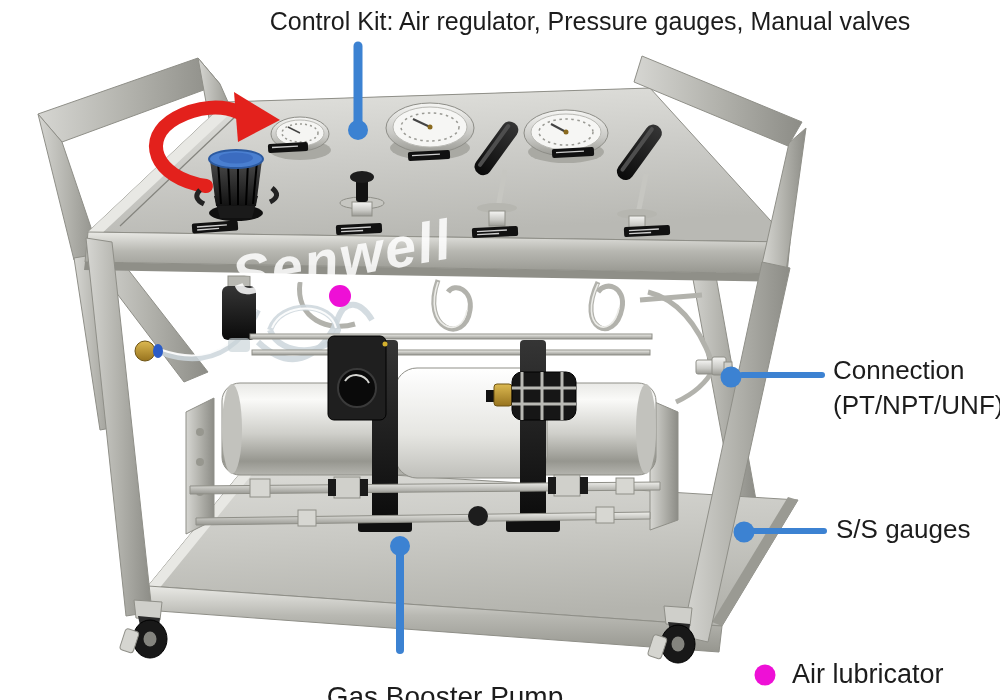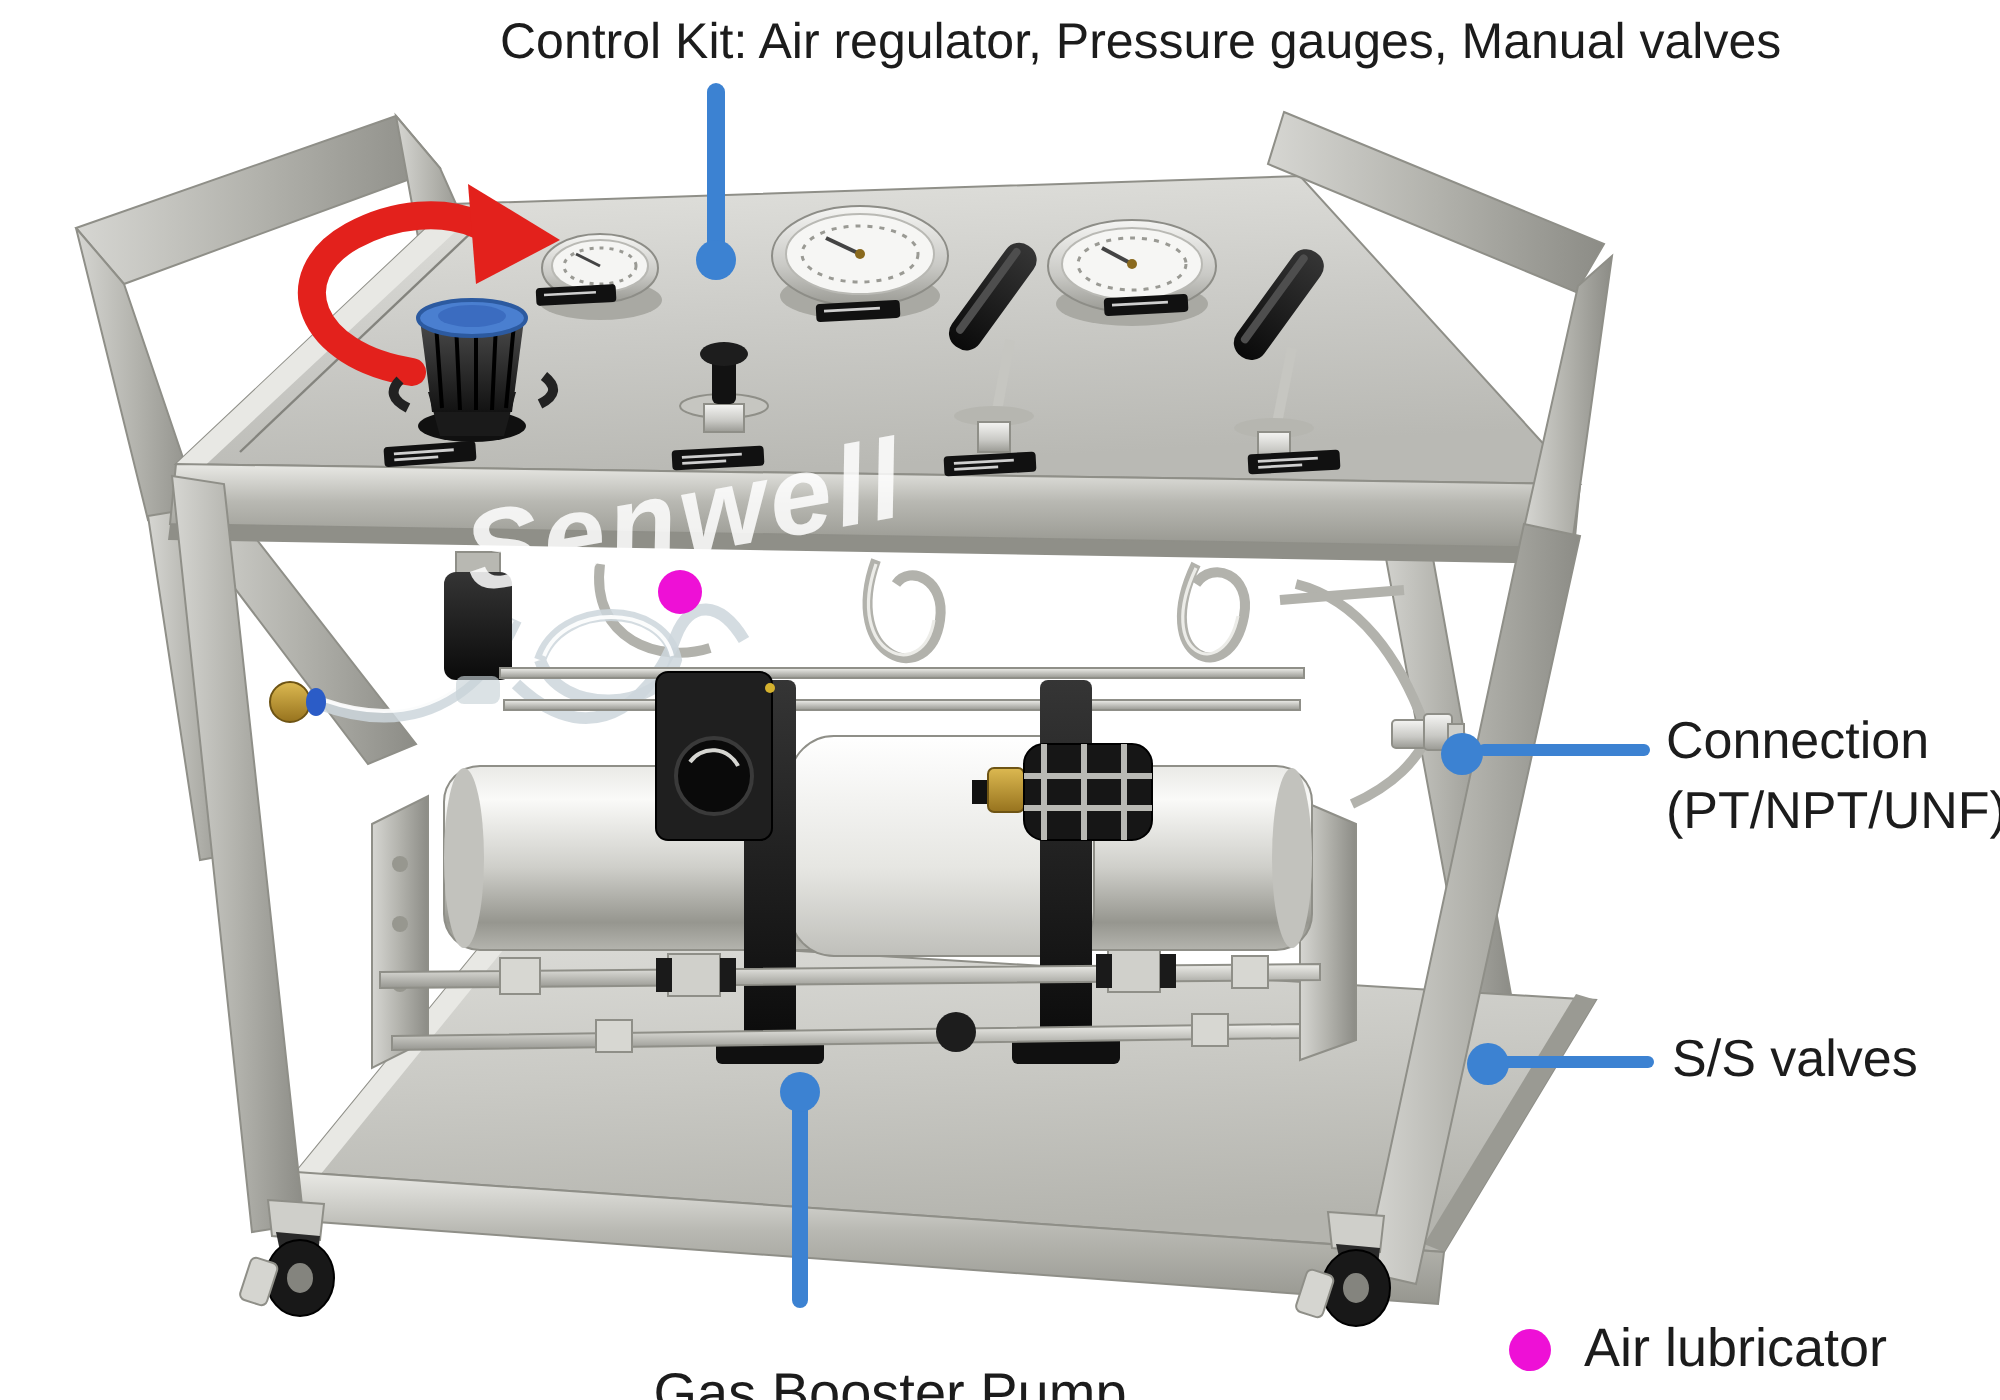--- a/index.html
+++ b/index.html
@@ -1,20 +1,20 @@
 <!DOCTYPE html>
 <html style="--c-callout-blue: #3c82d2; --c-marker-magenta: #ee10d6; --c-arrow-red: #e3211c; --c-label-text: #1c1c1c;"><head>
 <meta charset="utf-8">
 <style>
   html,body{margin:0;padding:0;background:#ffffff;}
   body{font-family:"Liberation Sans",sans-serif;}
   .stage{position:relative;width:1000px;height:700px;background:#ffffff;overflow:hidden;}
   .stage svg{position:absolute;left:0;top:0;}
   .label{position:absolute;color:var(--c-label-text,#1c1c1c);}
-  .title{left:250px;top:7px;width:680px;text-align:left;font-size:25px;white-space:nowrap;}
+  .title{left:250px;top:7px;width:680px;text-align:center;font-size:25px;white-space:nowrap;}
   .lbl-connection{left:833px;top:353px;font-size:26px;line-height:35px;}
   .lbl-ssframe{left:836px;top:512px;font-size:26px;line-height:35px;}
   .lbl-pump{left:300px;top:653px;width:290px;text-align:center;font-size:28px;white-space:nowrap;margin-top:28px;}
   .lbl-lube{left:792px;top:659px;font-size:27px;white-space:nowrap;}
   .callout-line{stroke:var(--c-callout-blue,#3c82d2);stroke-linecap:round;fill:none;}
   .callout-dot{fill:var(--c-callout-blue,#3c82d2);}
   .magenta-dot{fill:var(--c-marker-magenta,#ee10d6);}
   .red-arrow-path{stroke:var(--c-arrow-red,#e3211c);fill:none;stroke-linecap:round;}
   .red-arrow-head{fill:var(--c-arrow-red,#e3211c);}
   .steel{stroke:#8f8f88;stroke-width:1;}
@@ -353,20 +353,20 @@
 </svg>
 
 <div class="label title">Control Kit: Air regulator, Pressure gauges, Manual valves</div>
 
 <div class="label lbl-connection">
   <div>Connection</div>
   <div>(PT/NPT/UNF)</div>
 </div>
 
 <div class="label lbl-ssframe">
-  <div>S/S valves</div>
+  <div>S/S gauges</div>
 </div>
 
 <div class="label lbl-pump">Gas Booster Pump</div>
 
 <div class="label lbl-lube">Air lubricator</div>
 
 </div>
 
 </body></html>

